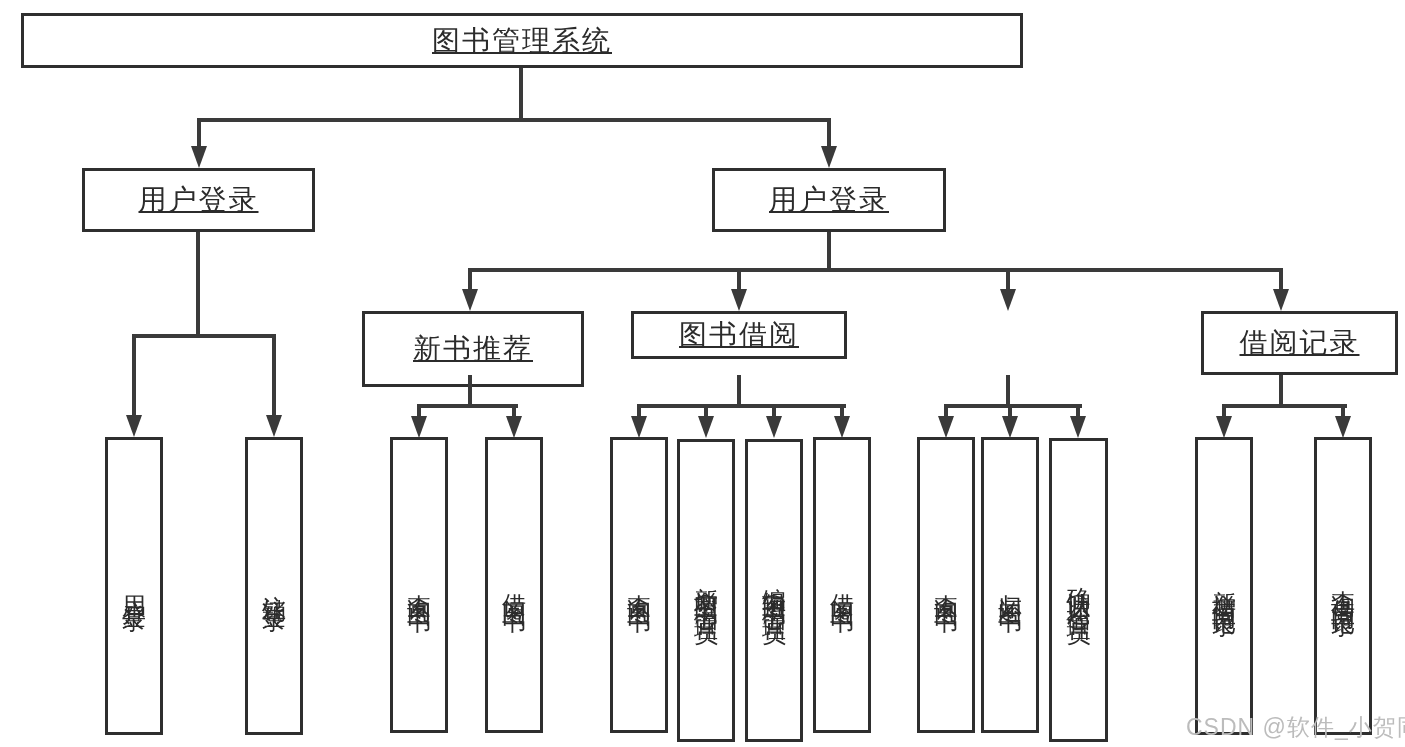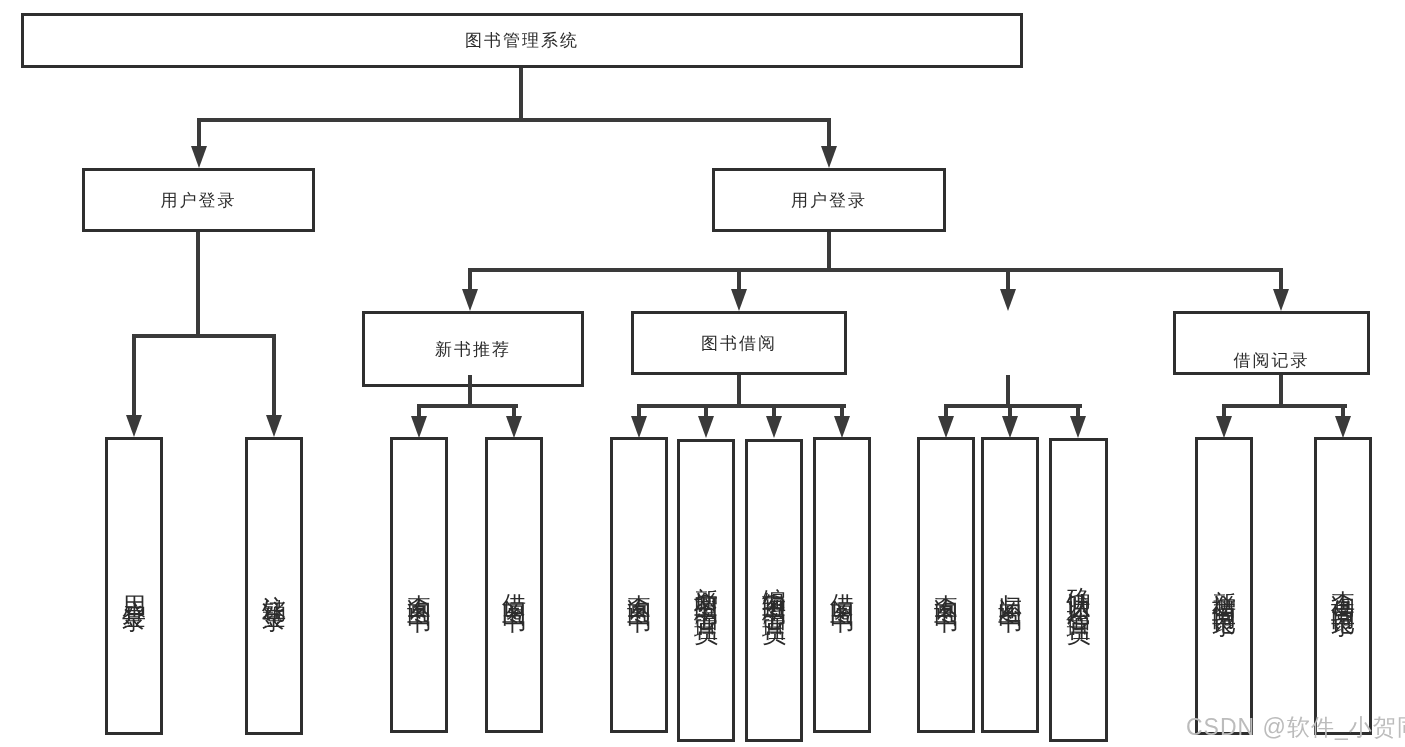--- a/index.html
+++ b/index.html
@@ -4,21 +4,21 @@
 <style>
   html,body{margin:0;padding:0;background:#ffffff;}
   #canvas{
     position:relative;width:1405px;height:747px;background:#ffffff;overflow:hidden;
     font-family:"Liberation Sans","DejaVu Sans",sans-serif;color:#2b2b2b;
   }
   .box{
     position:absolute;box-sizing:border-box;border:3px solid #2f2f2f;background:#ffffff;
     display:flex;align-items:center;justify-content:center;
   }
-  .hlabel{font-size:17px;letter-spacing:2px;white-space:nowrap;}
+  .hlabel{font-size:28px;letter-spacing:2px;white-space:nowrap;text-decoration:underline;}
   .vlabel{
     writing-mode:vertical-lr;text-orientation:mixed;
     font-size:24px;letter-spacing:5px;line-height:1;white-space:nowrap;
   }
   .vline{position:absolute;width:4px;background:#3a3a3a;}
   .hline{position:absolute;height:4px;background:#3a3a3a;}
   .arrow{
     position:absolute;width:0;height:0;
     border-left:8px solid transparent;border-right:8px solid transparent;
     border-top:22px solid #3a3a3a;
@@ -65,24 +65,24 @@
   <div class="vline" style="left:737px;top:268px;height:23px;"></div>
   <div class="arrow" style="left:731px;top:289px;"></div>
   <div class="vline" style="left:1006px;top:268px;height:23px;"></div>
   <div class="arrow" style="left:1000px;top:289px;"></div>
   <div class="vline" style="left:1279px;top:268px;height:23px;"></div>
   <div class="arrow" style="left:1273px;top:289px;"></div>
 
   <div class="box" style="left:362px;top:311px;width:222px;height:76px;">
     <span class="hlabel">新书推荐</span>
   </div>
-  <div class="box" style="left:631px;top:311px;width:216px;height:64px;justify-content:center;">
+  <div class="box" style="left:631px;top:311px;width:216px;height:48px;justify-content:center;">
     <span class="hlabel">图书借阅</span>
   </div>
-  <div class="box" style="left:1173px;top:311px;width:197px;height:64px;align-items:flex-end;">
+  <div class="box" style="left:1201px;top:311px;width:197px;height:64px;">
     <span class="hlabel">借阅记录</span>
   </div>
 
   <div class="vline" style="left:468px;top:375px;height:31px;"></div>
   <div class="hline" style="left:417px;top:404px;width:101px;"></div>
   <div class="vline" style="left:417px;top:404px;height:14px;"></div>
   <div class="arrow" style="left:411px;top:416px;"></div>
   <div class="vline" style="left:512px;top:404px;height:14px;"></div>
   <div class="arrow" style="left:506px;top:416px;"></div>
 

